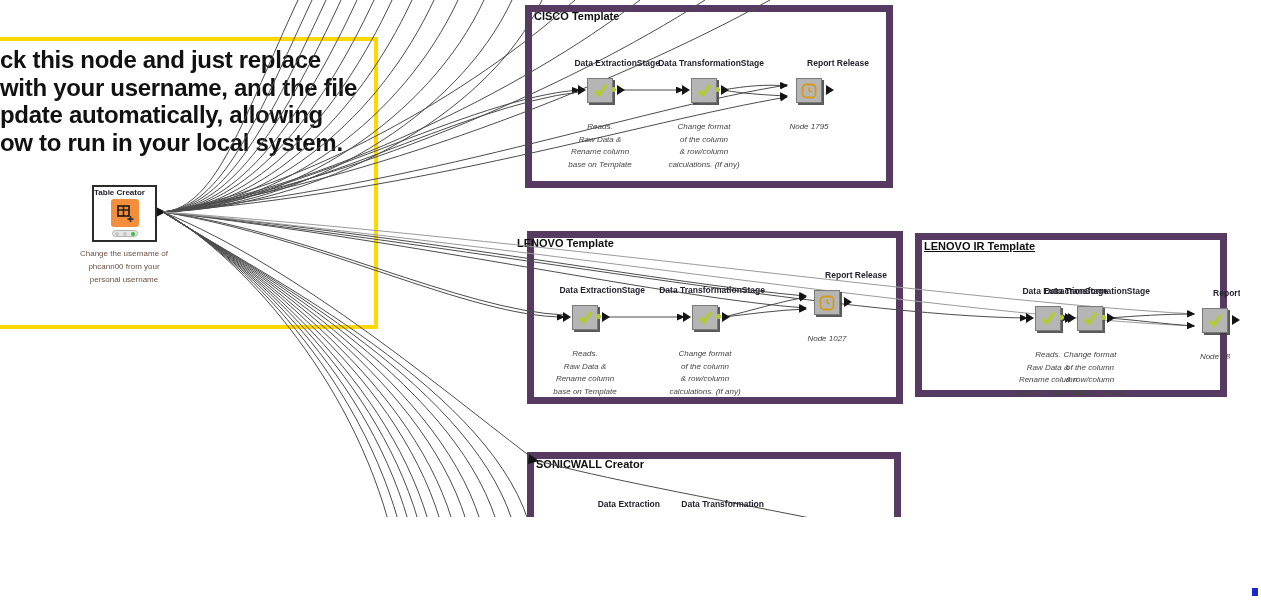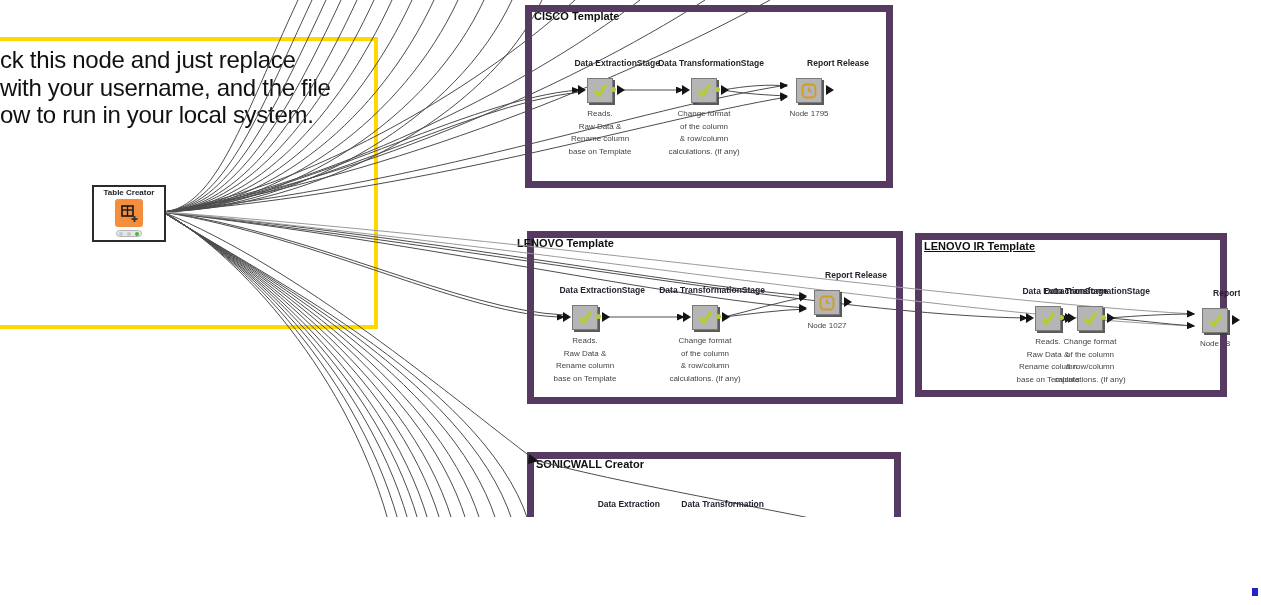--- a/index.html
+++ b/index.html
@@ -4,43 +4,43 @@
 <style>
   html,body{margin:0;padding:0;background:#fff;}
   body{font-family:"Liberation Sans", sans-serif;}
   #page{position:relative;width:1261px;height:605px;background:#fff;overflow:hidden;}
   #canvas{position:absolute;left:0;top:0;width:1240px;height:517px;overflow:hidden;background:#fff;}
 
   
   .ybox{position:absolute;left:-16px;top:37px;width:394px;height:292px;
         border:4px solid #FFD800;box-sizing:border-box;z-index:1;background:transparent;}
   .anno-text{position:absolute;left:0px;top:46px;z-index:2;color:#111;
-        font-weight:normal;font-size:24px;line-height:27.5px;letter-spacing:-0.3px;white-space:nowrap;}
+        font-weight:bold;font-size:24px;line-height:27.5px;letter-spacing:-0.3px;white-space:nowrap;}
 
   
   .tbox{position:absolute;border:7px solid #573A62;box-sizing:border-box;z-index:1;background:transparent;}
   .tbox-title{position:absolute;z-index:2;font-weight:bold;font-size:11px;color:#101010;white-space:nowrap;}
 
   
   .wfnode{position:absolute;width:120px;z-index:6;}
   .nlabel{height:24px;display:flex;flex-direction:row;justify-content:flex-end;align-items:center;
           font-size:8.5px;font-weight:bold;color:#23232e;line-height:11px;text-align:center;margin-bottom:3px;white-space:nowrap;}
   .nlabel span{display:block;}
   .nbody{position:relative;height:26px;}
   .nsq{display:flex;align-items:center;justify-content:center;width:24px;height:23px;margin:0 auto;
        background:#B5B5B5;border:1px solid #7a7a7a;box-shadow:2px 2px 0 rgba(62,62,62,.85);}
   .p-in,.p-out{position:absolute;width:0;height:0;border-top:5px solid transparent;border-bottom:5px solid transparent;
        border-left:8px solid #141414;top:7px;}
   .p-in{left:38px;} .p-out{left:77px;}
   .odot{position:absolute;left:71px;top:9px;width:5px;height:5px;border-radius:50%;background:#b4cc34;}
-  .ncap{margin-top:4px;text-align:center;font-size:8px;line-height:12.5px;color:#454545;white-space:nowrap;}
+  .ncap{margin-top:17px;text-align:center;font-size:8px;line-height:12.5px;color:#454545;white-space:nowrap;font-style:italic;}
 
   
-  .creator{position:absolute;left:92px;top:185px;width:74px;height:57px;background:#fff;
-           border:2px solid #2b2b2b;box-sizing:border-box;z-index:6;text-align:center;}
+  .creator{position:absolute;left:92px;top:185px;width:65px;height:57px;background:#fff;
+           border:2px solid #2b2b2b;box-sizing:border-box;z-index:6;text-align:left;}
   .creator .ctitle{font-size:8px;font-weight:bold;color:#23232e;margin-top:1px;white-space:nowrap;}
   .cicon{width:28px;height:28px;margin:2px auto 0;background:#F28E3C;border-radius:3px;
          display:flex;align-items:center;justify-content:center;}
   .tlight{width:26px;height:7px;margin:3px auto 0;background:#e6e6e6;border:1px solid #b5b5b5;border-radius:4px;
           display:flex;align-items:center;justify-content:space-between;padding:0 2px;box-sizing:border-box;}
   .tdot{width:4px;height:4px;border-radius:50%;background:#c7c7c7;}
   .tdot.green{background:#3cb943;}
   .creator-cap{position:absolute;left:64px;top:247px;width:120px;text-align:center;z-index:6;
                font-size:8px;line-height:13px;color:#6a5244;white-space:nowrap;}
 
@@ -53,20 +53,21 @@
 </head>
 <body>
 
 <div id="page">
 <div id="canvas">
 
   <div class="ybox"></div>
   <div class="anno-text">
     <div>ck this node and just replace</div>
     <div>with your username, and the file</div>
+    <div>pdate automatically, allowing</div>
     <div>ow to run in your local system.</div>
   </div>
 
   <div class="tbox" style="left:525px;top:5px;width:368px;height:183px;"></div>
   <div class="tbox-title" style="left:534px;top:10px;">CISCO Template</div>
 
   <div class="tbox" style="left:527px;top:231px;width:376px;height:173px;"></div>
   <div class="tbox-title" style="left:517px;top:237px;">LENOVO Template</div>
 
   <div class="tbox" style="left:915px;top:233px;width:312px;height:164px;"></div>
@@ -158,20 +159,25 @@
         <line x1="15.5" y1="13" x2="15.5" y2="19" stroke="#333" stroke-width="1.8"></line>
         <line x1="12.5" y1="16" x2="18.5" y2="16" stroke="#333" stroke-width="1.8"></line>
       </svg>
     </div>
     <div class="tlight">
       <span class="tdot"></span>
       <span class="tdot"></span>
       <span class="tdot green"></span>
     </div>
   </div>
+  <div class="creator-cap">
+    <div>Change the username of</div>
+    <div>phcann00 from your</div>
+    <div>personal username</div>
+  </div>
 
   <div class="wfnode" style="left:540px;top:51px;">
     <div class="nlabel">
           <span>Data Extraction</span>
           <span>Stage</span>
         </div>
     <div class="nbody">
           <span class="p-in"></span>
       <div class="nsq">
             <svg width="17" height="15" viewBox="0 0 17 15">

